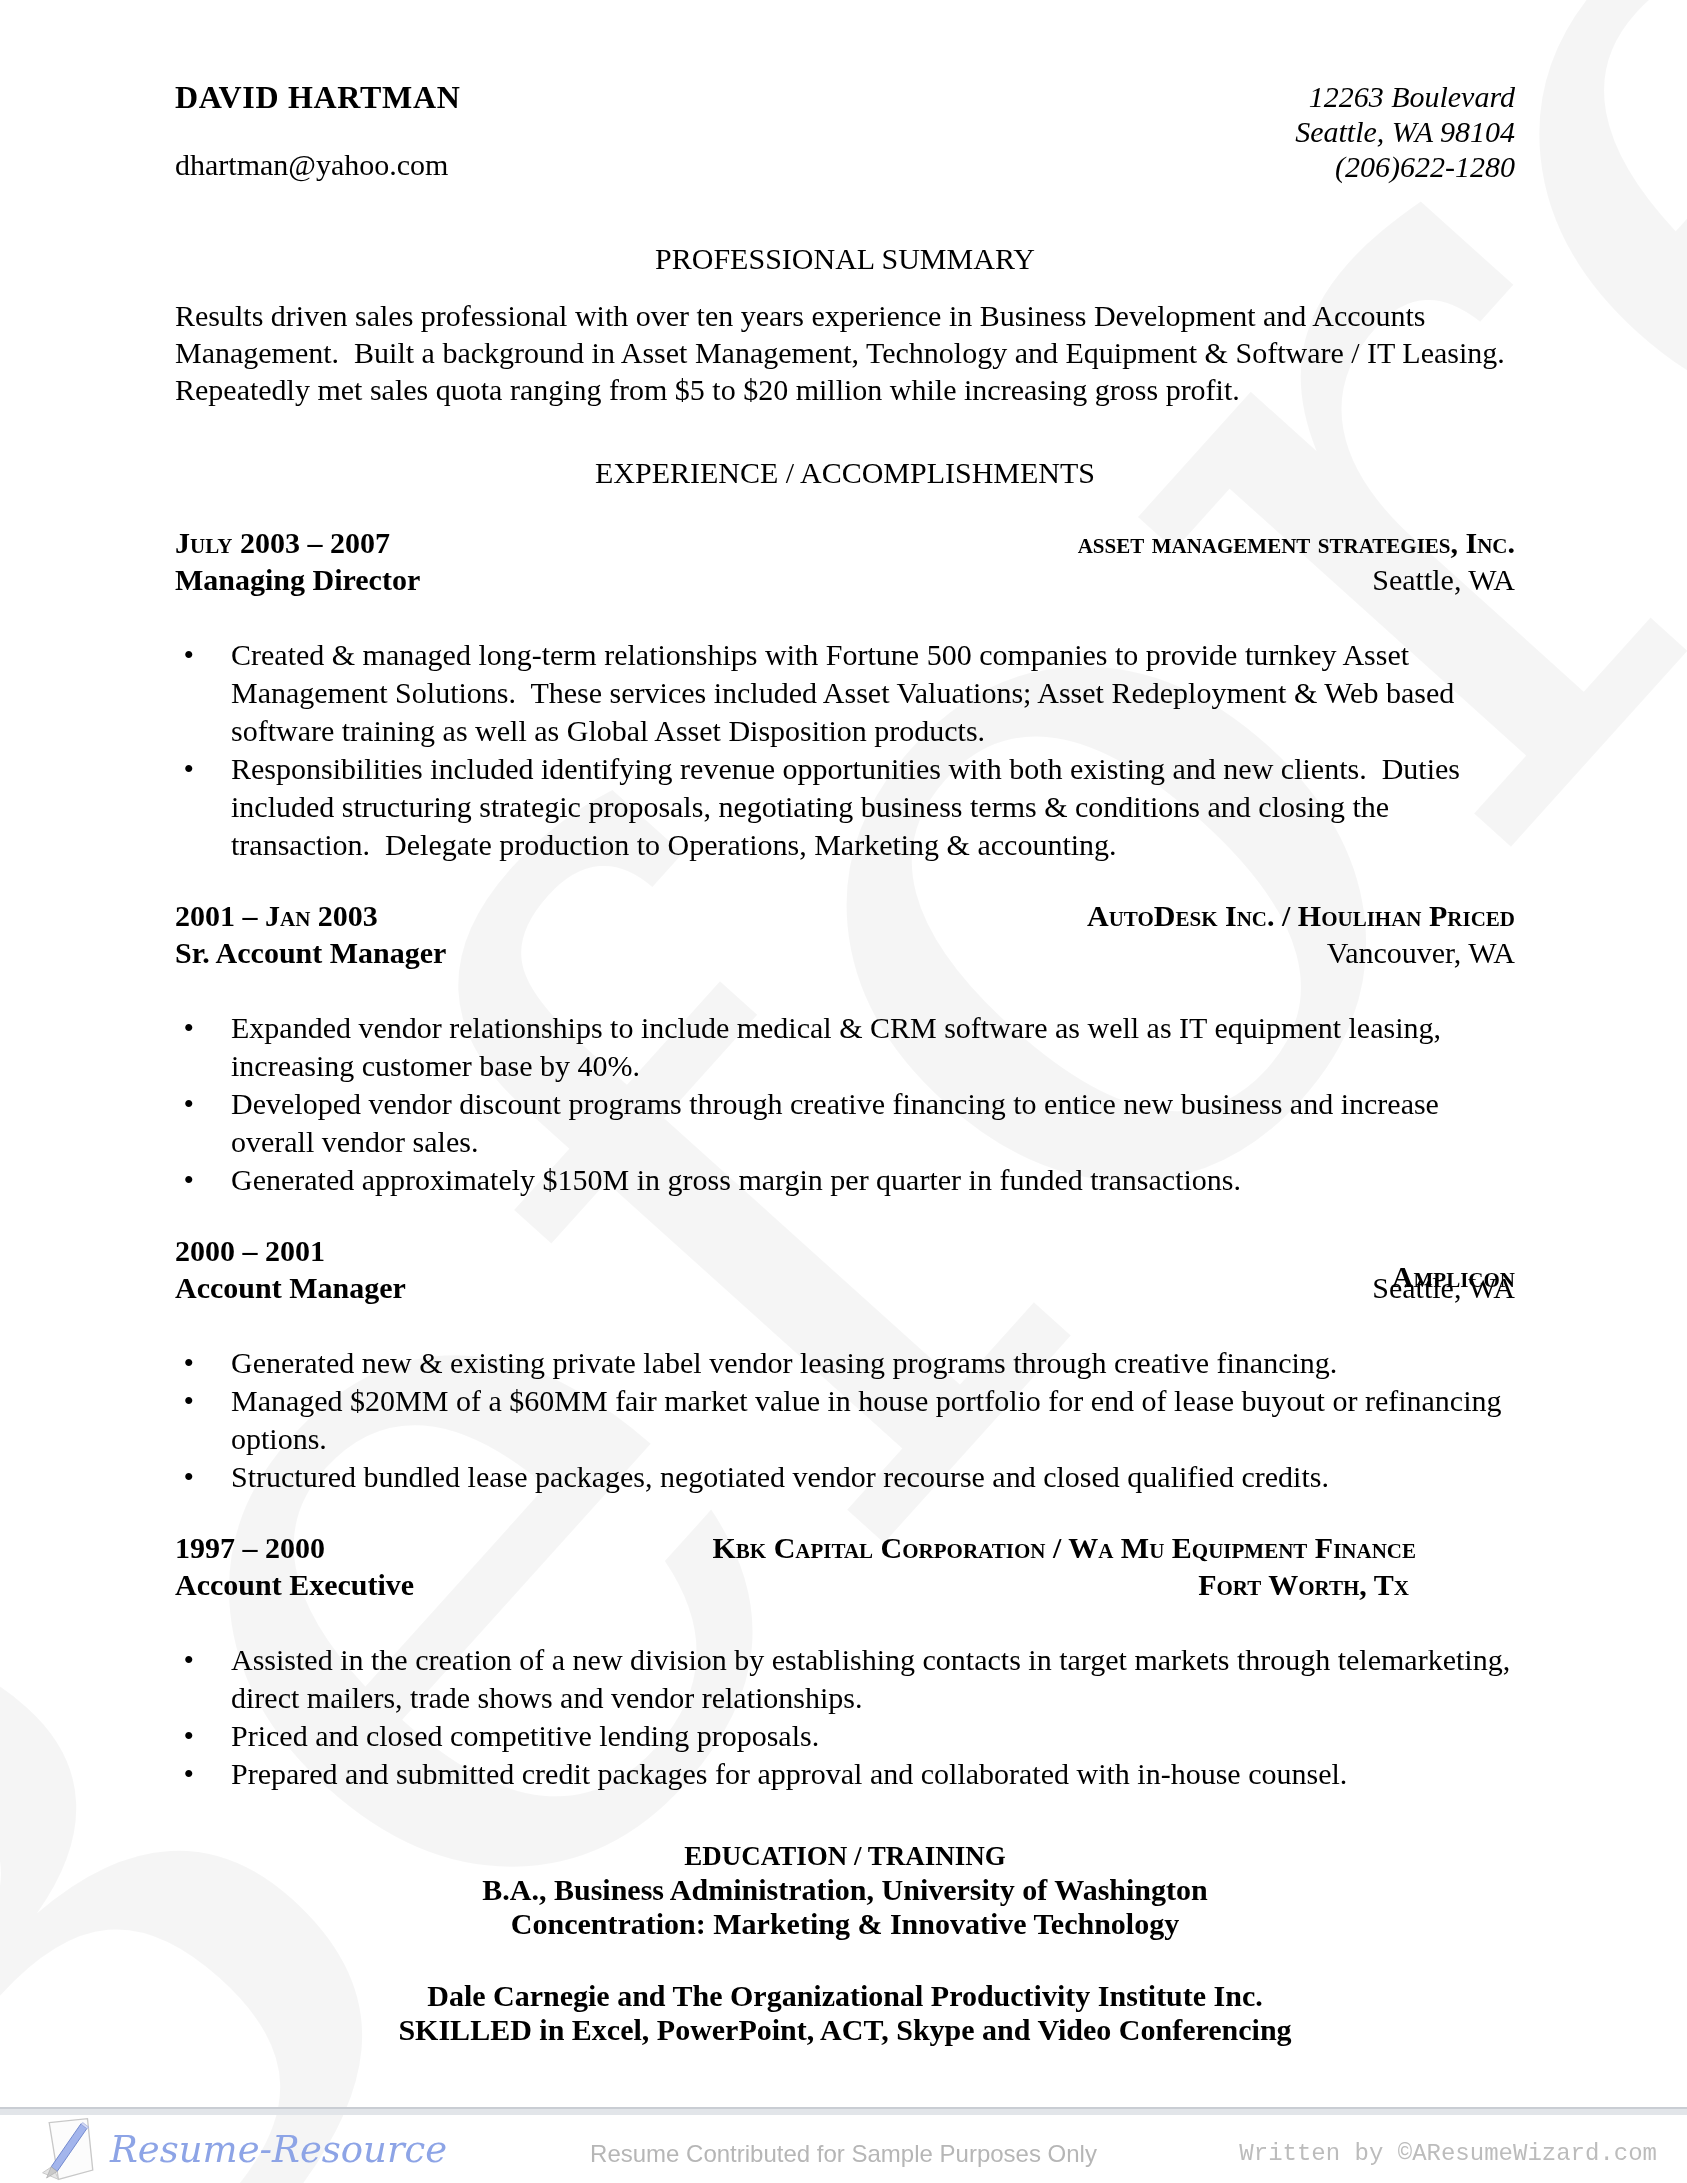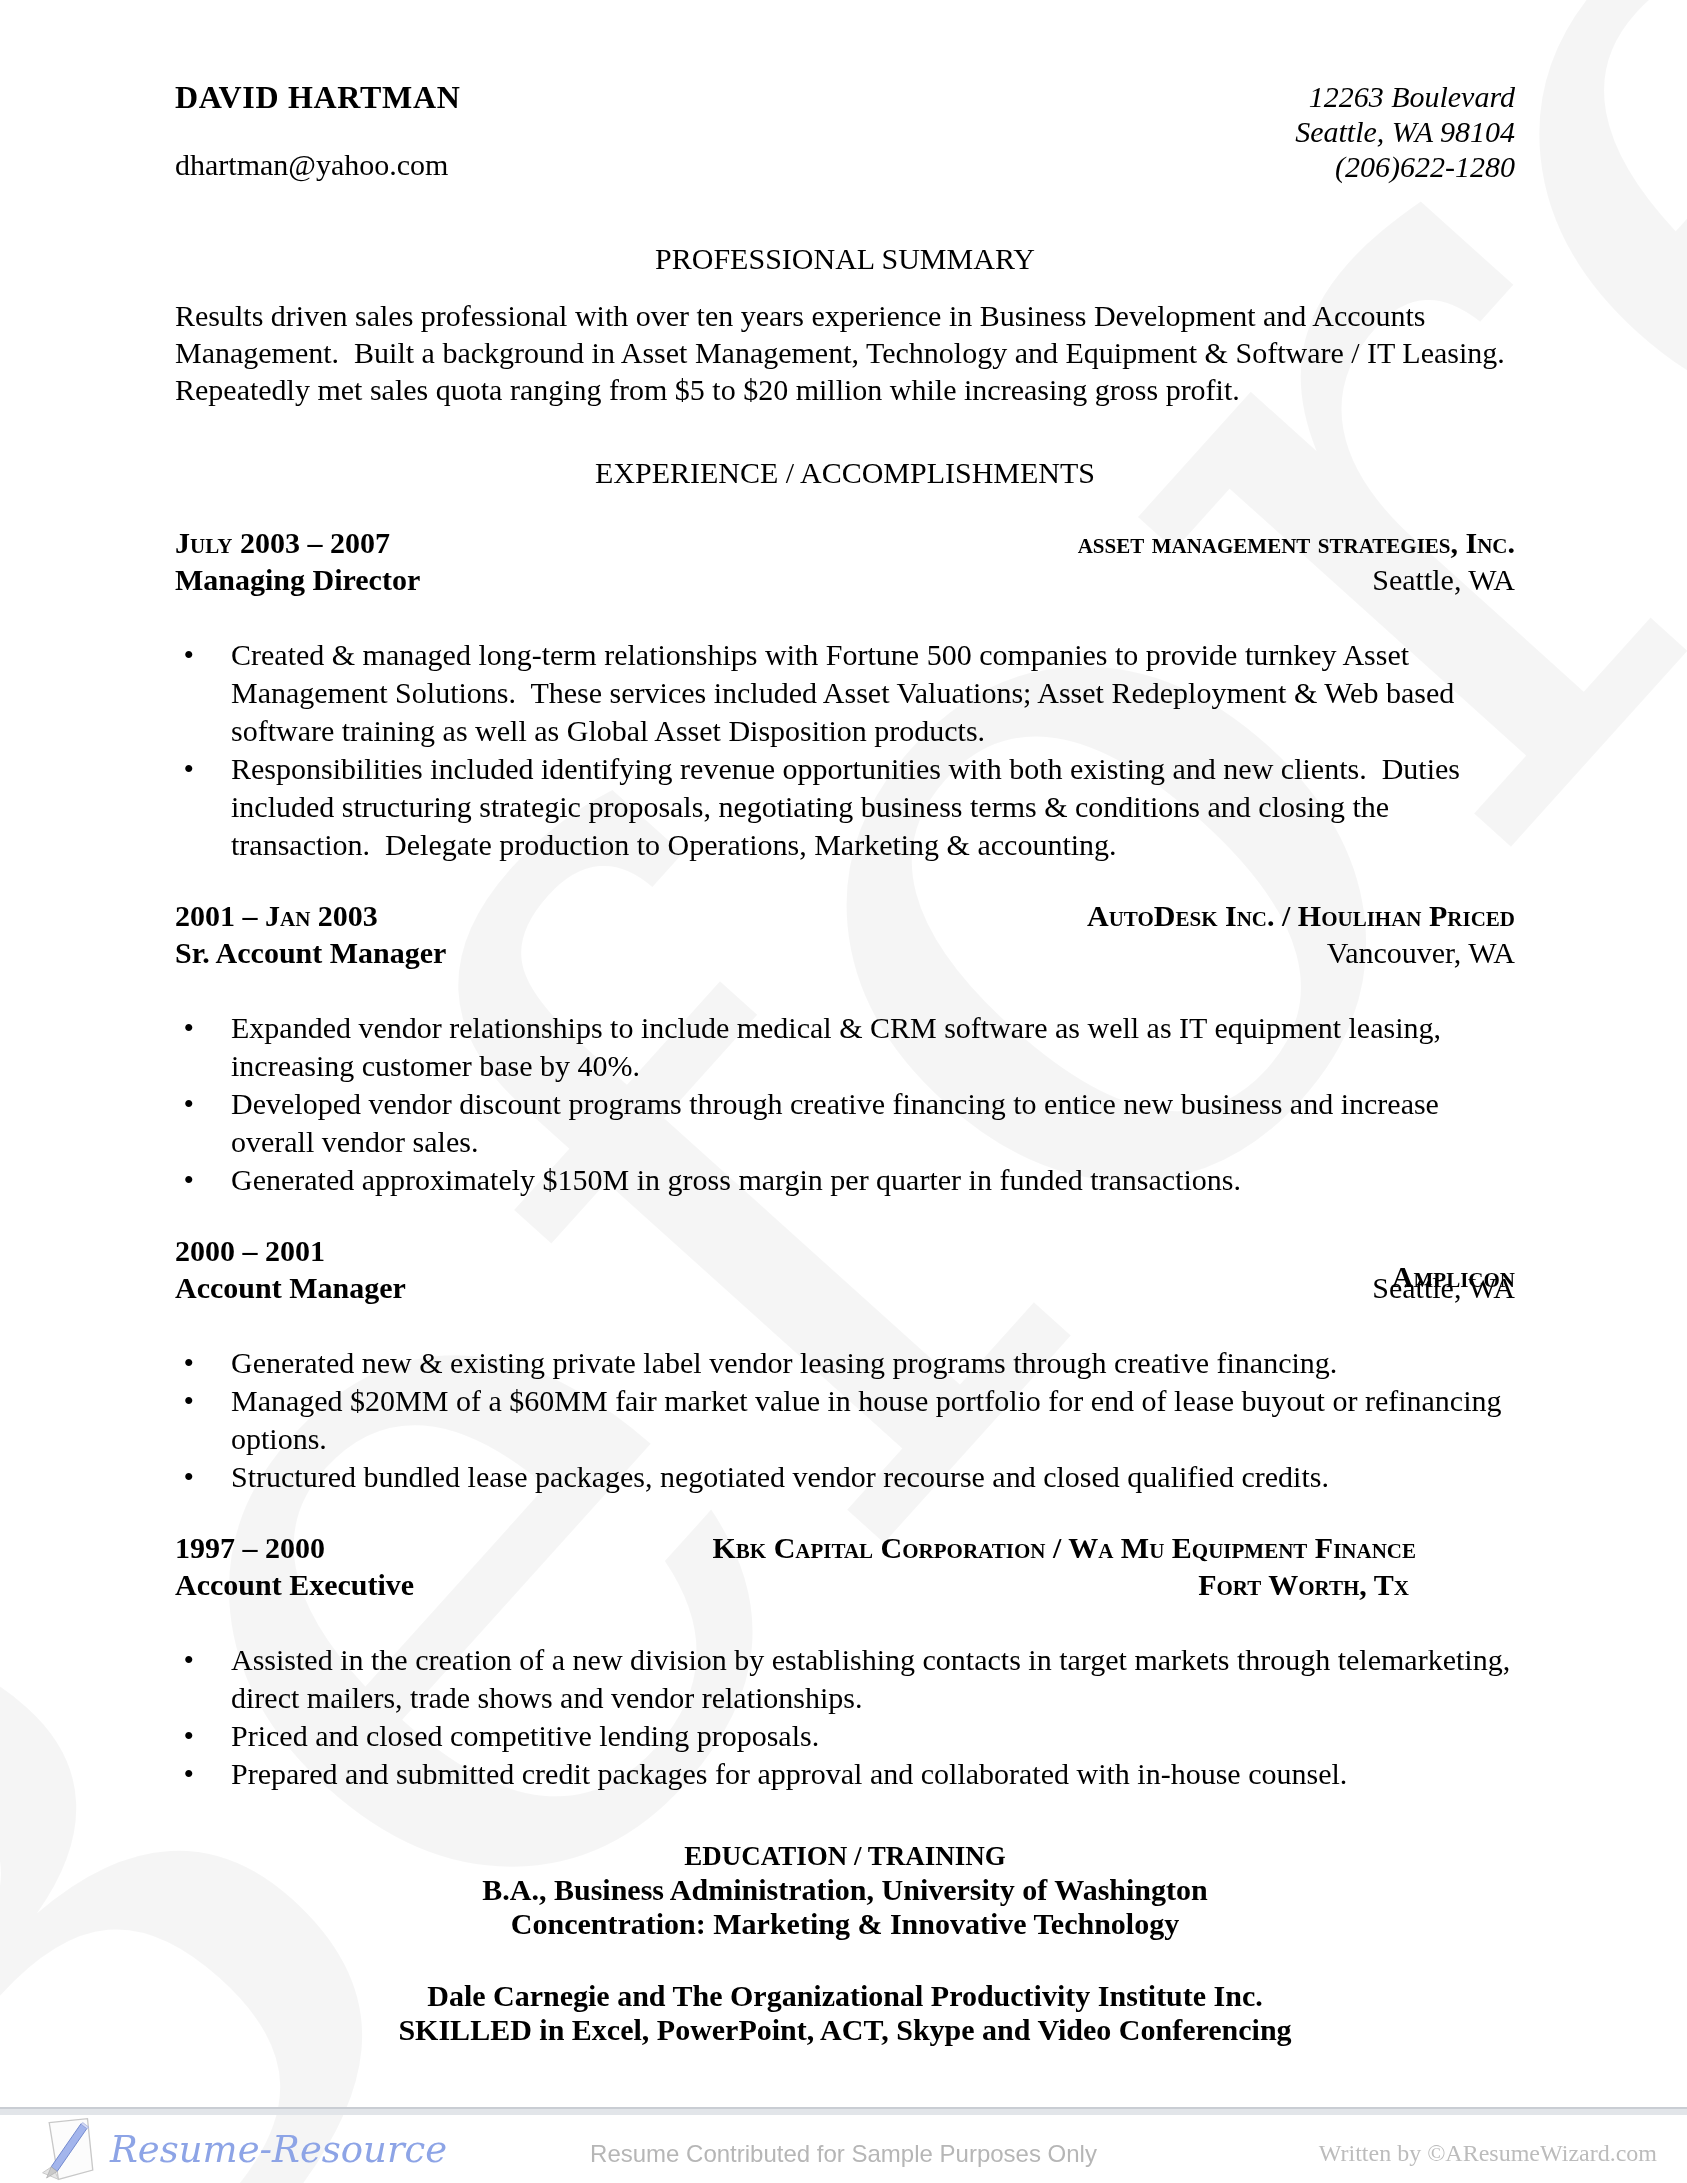--- a/index.html
+++ b/index.html
@@ -68,21 +68,21 @@
   .logo-text {
     font-family:"DejaVu Serif", serif; font-style:italic;
     font-size:37px; color:#8da4e6; margin-left:8px; line-height:60px;
   }
   .footer-center {
     position:absolute; left:0; width:1687px; text-align:center; top:25px;
     font-family:"Liberation Sans", sans-serif; font-size:24px; color:#b6b6b6;
   }
   .footer-right {
     position:absolute; right:30px; top:25px;
-    font-family:Liberation Serif, serif; font-size:24px; color:#bcbcbc;
+    font-family:Liberation Mono, monospace; font-size:24px; color:#bcbcbc;
   }
 </style>
 </head>
 <body>
 
 <div class="watermark">Before</div>
 
 <div class="content">
 
   <div class="hdr">

